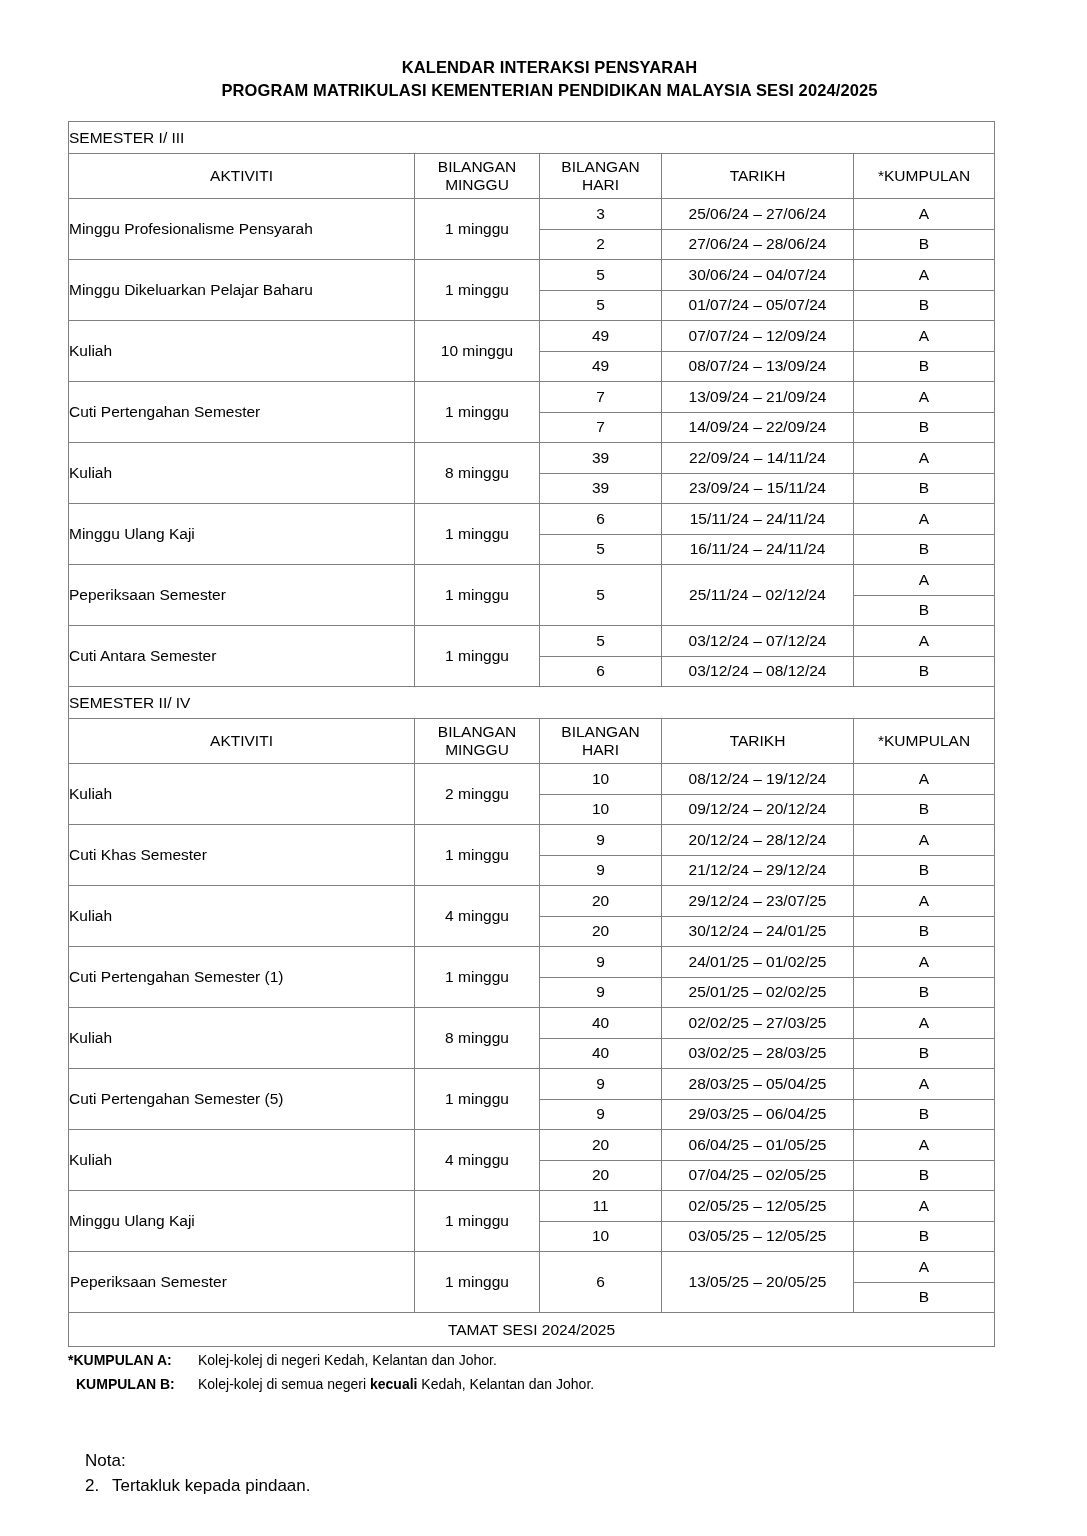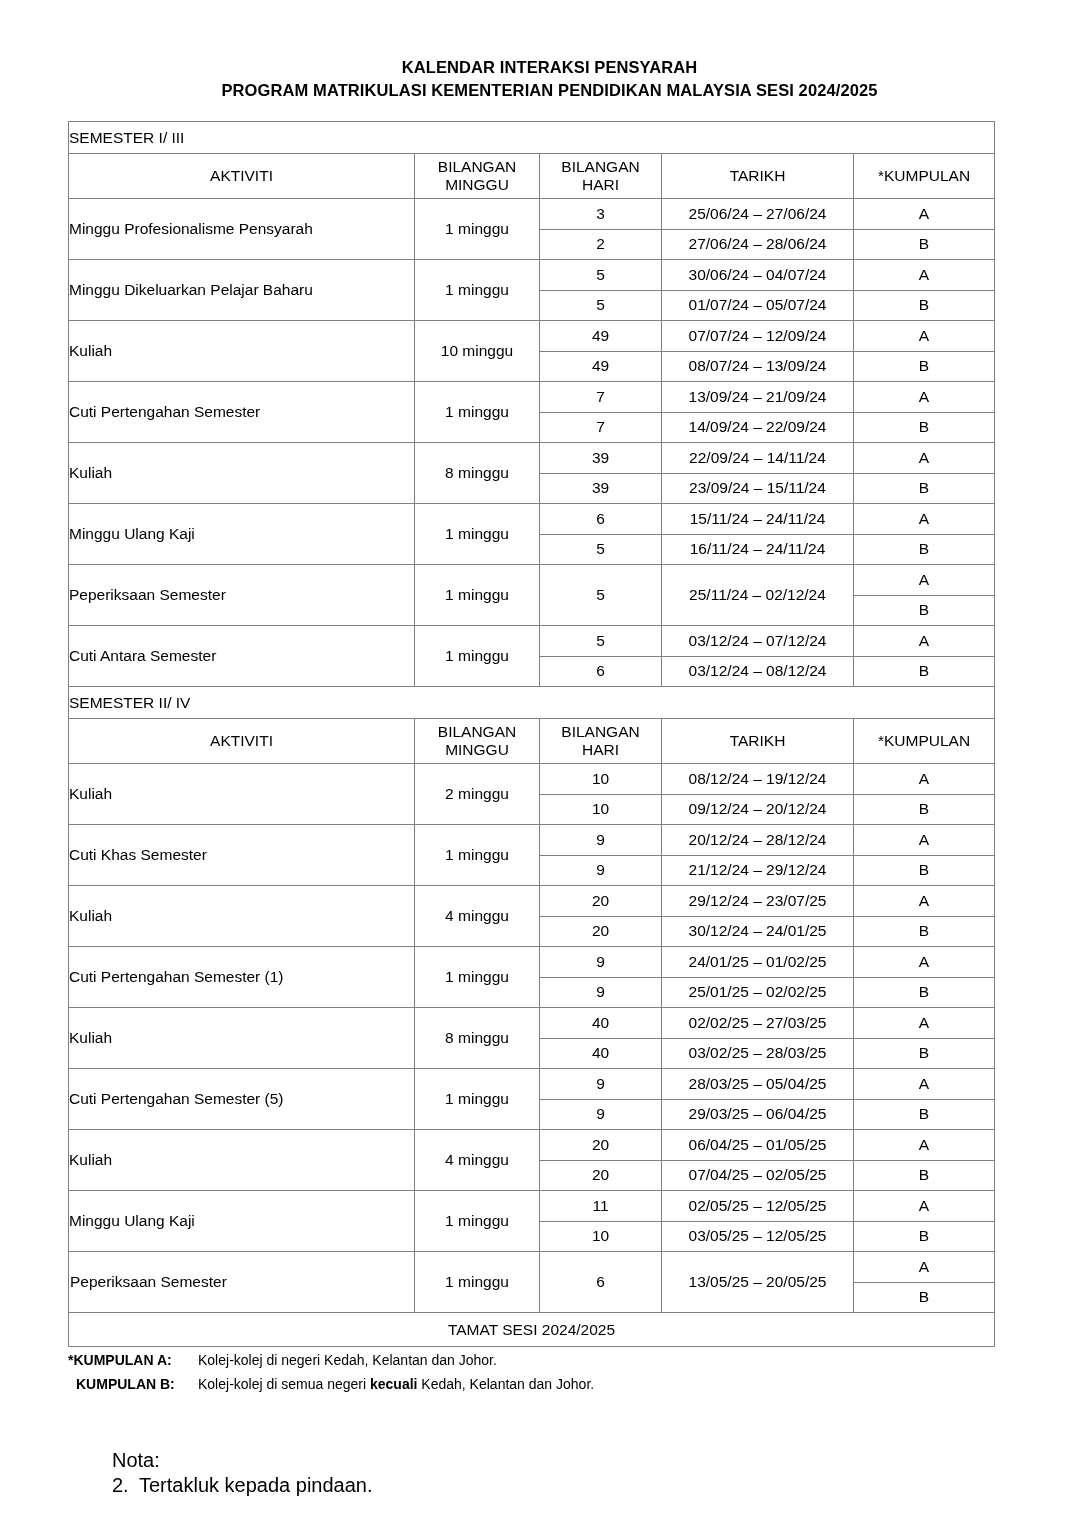--- a/index.html
+++ b/index.html
@@ -108,23 +108,23 @@
     font-weight: bold;
     display: inline-block;
   }
   .kumpulan .lead.a { width: 130px; }
   .kumpulan .lead.b { width: 130px; text-indent: 8px; }
   .kumpulan .txt { font-weight: normal; }
   .kumpulan b.kec { font-weight: bold; }
 
   .nota {
     position: absolute;
-    left: 106px;
+    left: 79px;
     top: 1448px;
-    font-size: 20px;
+    font-size: 17px;
     line-height: 25px;
   }
   .nota .nota-title { }
   .nota .item { white-space: nowrap; }
   .nota .num { display: inline-block; width: 30px; }
   .nota .num.n2 { width: 27px; }
 </style>
 </head>
 <body>
 

